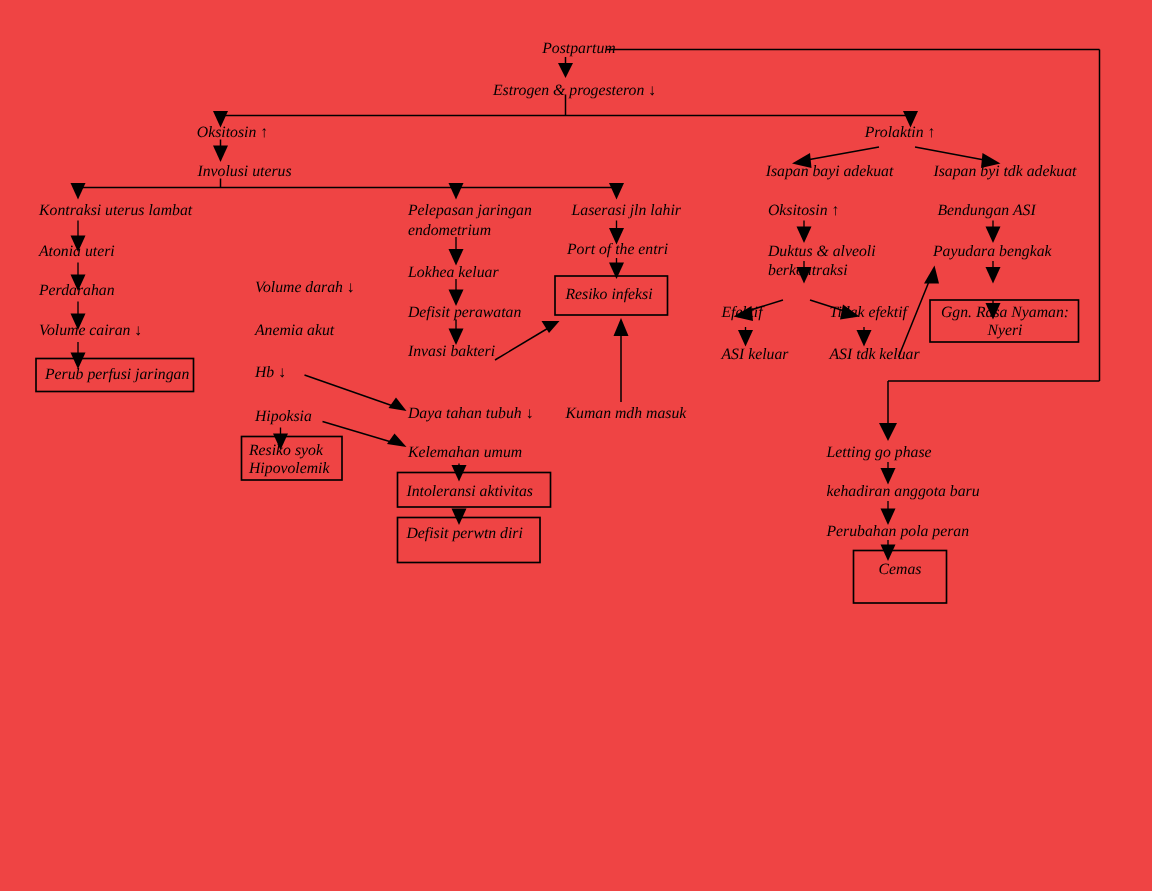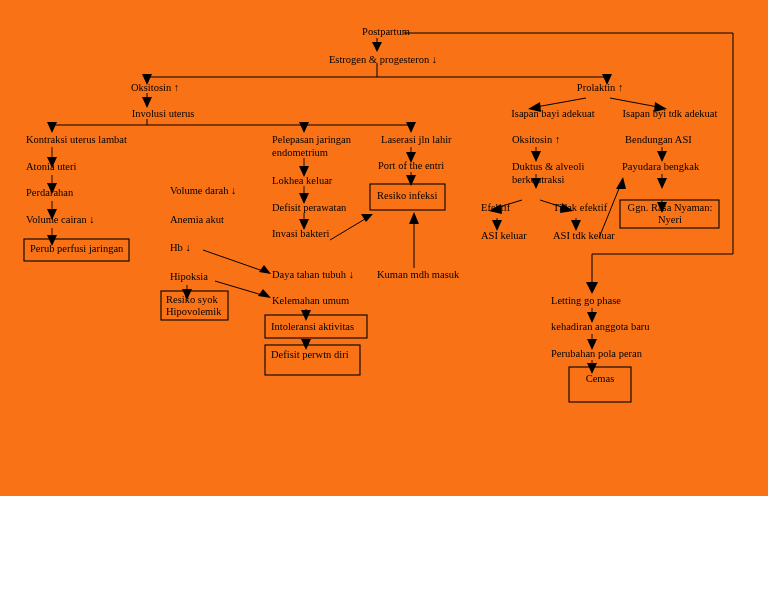--- a/index.html
+++ b/index.html
@@ -10,22 +10,23 @@
   }
   body {
     width: 768px;
     height: 594px;
     overflow: hidden;
     font-family: "Liberation Serif", serif;
   }
   #diagram-root {
     position: relative;
     width: 768px;
-    height: 496px;
-    background: #f97316;
+    height: 594px;
+    background: #ef4444;
+    font-style: italic;
   }
   svg.canvas {
     position: absolute;
     left: 0;
     top: 0;
     width: 768px;
     height: 594px;
     display: block;
   }
   .node-text {

